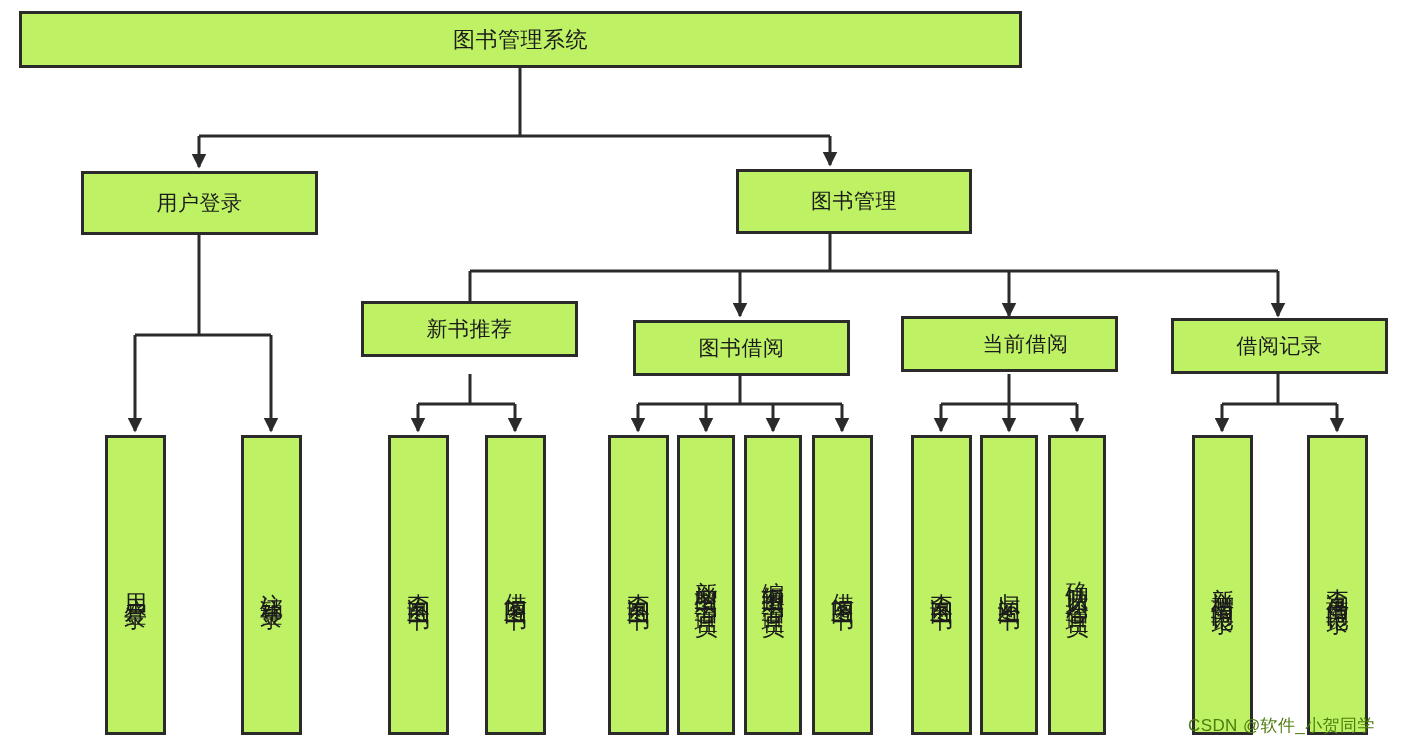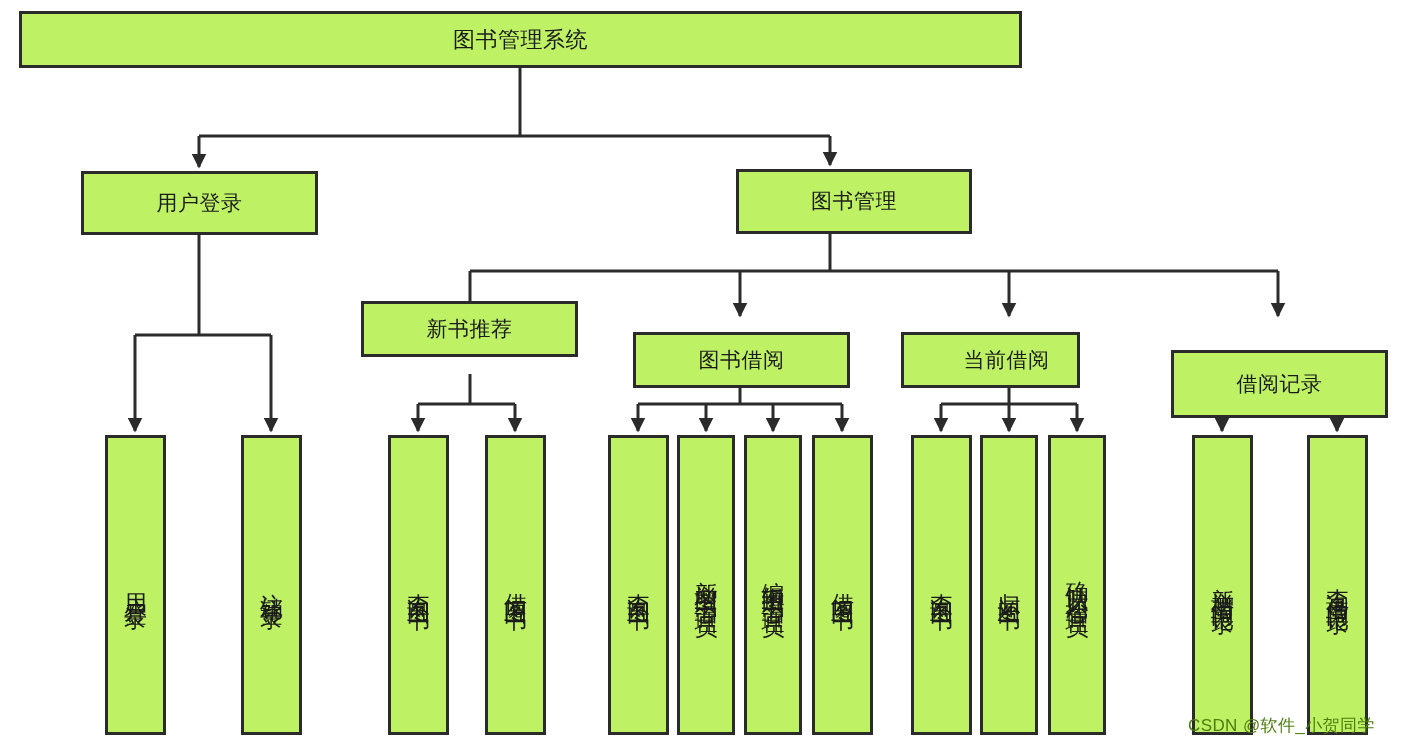--- a/index.html
+++ b/index.html
@@ -132,27 +132,27 @@
   <div class="node horiz" style="left:81px; top:171px; width:237px; height:64px;">
     <span class="label">用户登录</span>
   </div>
   <div class="node horiz" style="left:712px; top:169px; width:236px; height:65px;margin-left:24px;">
     <span class="label">图书管理</span>
   </div>
 
   <div class="node horiz" style="left:361px; top:301px; width:217px; height:56px;">
     <span class="label">新书推荐</span>
   </div>
-  <div class="node horiz" style="left:633px; top:332px; width:217px; height:56px;">
+  <div class="node horiz" style="left:633px; top:320px; width:217px; height:56px;">
     <span class="label">图书借阅</span>
   </div>
-  <div class="node horiz" style="left:901px; top:332px; width:179px; height:56px;padding-left:32px;">
+  <div class="node horiz" style="left:901px; top:316px; width:217px; height:56px;padding-left:32px;">
     <span class="label">当前借阅</span>
   </div>
-  <div class="node horiz" style="left:1171px; top:318px; width:217px; height:68px;margin-top:32px;">
+  <div class="node horiz" style="left:1171px; top:318px; width:217px; height:56px;">
     <span class="label">借阅记录</span>
   </div>
 
   <div class="node vert" style="left:105px; top:435px; width:61px; height:300px;">
     <span class="label">用户登录</span>
   </div>
   <div class="node vert" style="left:241px; top:435px; width:61px; height:300px;">
     <span class="label">注销登录</span>
   </div>
 

